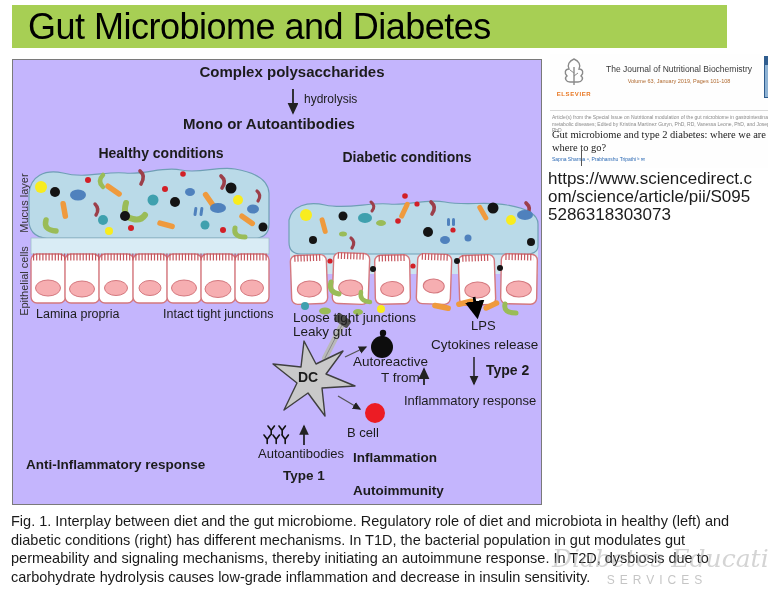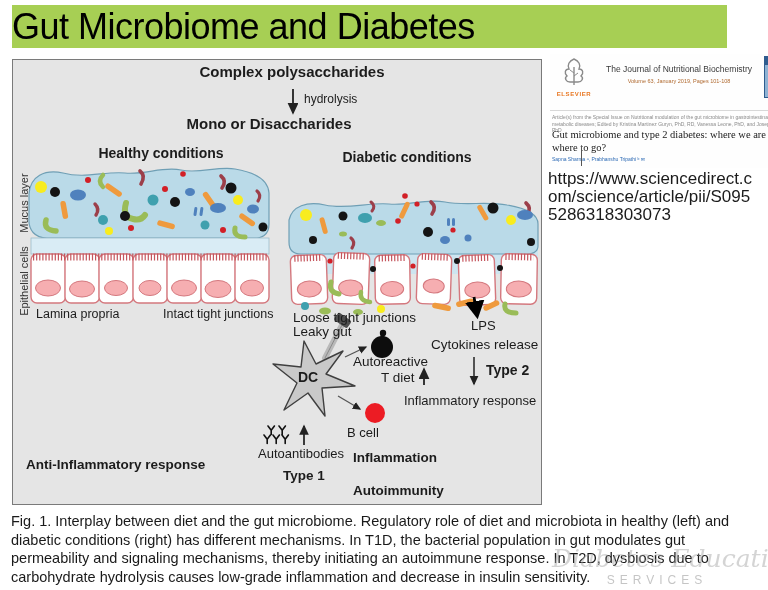--- a/index.html
+++ b/index.html
@@ -1,23 +1,23 @@
 <!DOCTYPE html>
 <html><head>
 <meta charset="utf-8">
 <style>
   html,body{margin:0;padding:0;}
   body{width:768px;height:590px;background:#ffffff;font-family:"Liberation Sans",sans-serif;position:relative;overflow:hidden;}
 
   
   .title-bar{position:absolute;left:12px;top:5px;width:715px;height:43px;background:#a7cf54;display:flex;align-items:center;}
-  .title-bar .t{font-size:36px;font-weight:400;color:#000;padding-left:0;letter-spacing:-.5px;white-space:nowrap;}
-
-  
-  .fig-panel{position:absolute;left:12px;top:59px;width:530px;height:446px;background:#e5e5e5;border:1.2px solid #7a7a7a;box-sizing:border-box;overflow:hidden;}
+  .title-bar .t{font-size:36px;font-weight:400;color:#000;padding-left:16px;letter-spacing:-.5px;white-space:nowrap;}
+
+  
+  .fig-panel{position:absolute;left:12px;top:59px;width:530px;height:446px;background:#c4b5fd;border:1.2px solid #7a7a7a;box-sizing:border-box;overflow:hidden;}
   .fig-panel svg{position:absolute;left:0;top:0;}
   .lbl{position:absolute;color:#1c1c1c;white-space:nowrap;font-size:13px;line-height:1.05;}
   .b{font-weight:bold;}
   .ctr{text-align:center;}
   .vlabel{position:absolute;width:80px;height:14px;text-align:center;transform:rotate(-90deg);font-size:11px;color:#333;white-space:nowrap;}
 
   
   .jcard{position:absolute;left:550px;top:54px;width:246px;height:114px;background:#fefefe;text-decoration:underline;}
   .jhead{position:absolute;left:0;top:0;width:246px;height:54px;}
   .els{position:absolute;left:4px;top:3px;width:40px;height:48px;text-align:center;}
@@ -238,39 +238,39 @@
       <use href="#abY" x="269" y="375"></use>
     </g>
     <line x1="291" y1="385" x2="291" y2="366" stroke="#111" stroke-width="1.6" marker-end="url(#arr)"></line>
 
     <line x1="411" y1="325" x2="411" y2="309" stroke="#222" stroke-width="1.8" marker-end="url(#arr)"></line>
     <line x1="461" y1="297" x2="461" y2="324" stroke="#222" stroke-width="1.5" marker-end="url(#arr)"></line>
   </svg>
 
   <div class="lbl b ctr" style="left:170px;top:4px;width:218px;font-size:15px;">Complex polysaccharides</div>
   <div class="lbl" style="left:291px;top:33px;font-size:12px;">hydrolysis</div>
-  <div class="lbl b ctr" style="left:146px;top:56px;width:220px;font-size:15px;">Mono or Disaccharides</div>
+  <div class="lbl b ctr" style="left:146px;top:56px;width:220px;font-size:15px;">Mono or Autoantibodies</div>
 
   <div class="lbl b ctr" style="left:306px;top:90px;width:176px;font-size:14px;">Diabetic conditions</div>
   <div class="lbl b ctr" style="left:60px;top:86px;width:176px;font-size:14px;">Healthy conditions</div>
 
   <div class="vlabel" style="left:-28px;top:136px;">Mucus layer</div>
   <div class="vlabel" style="left:-28px;top:214px;">Epithelial cells</div>
 
   <div class="lbl" style="left:23px;top:248px;font-size:12.5px;">Lamina propria</div>
   <div class="lbl" style="left:150px;top:248px;font-size:12.5px;">Intact tight junctions</div>
 
   <div class="lbl" style="left:280px;top:251px;font-size:13.5px;">Loose tight junctions</div>
   <div class="lbl" style="left:280px;top:265px;font-size:13.5px;">Leaky gut</div>
   <div class="lbl" style="left:450px;top:259px;font-size:13px;margin-left:8px;">LPS</div>
   <div class="lbl ctr" style="left:418px;top:278px;width:106px;font-size:13.5px;">Cytokines release</div>
 
   <div class="lbl b" style="left:285px;top:310px;font-size:14px;">DC</div>
   <div class="lbl" style="left:340px;top:295px;font-size:13.5px;">Autoreactive</div>
-  <div class="lbl" style="left:368px;top:311px;font-size:13.5px;">T diet</div>
+  <div class="lbl" style="left:368px;top:311px;font-size:13.5px;">T from</div>
   <div class="lbl b" style="left:473px;top:303px;font-size:14px;">Type 2</div>
   <div class="lbl" style="left:391px;top:334px;font-size:13px;">Inflammatory response</div>
   <div class="lbl" style="left:334px;top:366px;font-size:13px;">B cell</div>
   <div class="lbl" style="left:245px;top:387px;font-size:13px;">Autoantibodies</div>
   <div class="lbl b" style="left:270px;top:409px;font-size:13.5px;">Type 1</div>
 
   <div class="lbl b" style="left:13px;top:398px;font-size:13.5px;">Anti-Inflammatory response</div>
   <div class="lbl b" style="left:23px;top:415px;font-size:18px;margin-top:40px;">Treg differentiation</div>
 
   <div class="lbl b" style="left:340px;top:391px;font-size:13.5px;">Inflammation</div>

